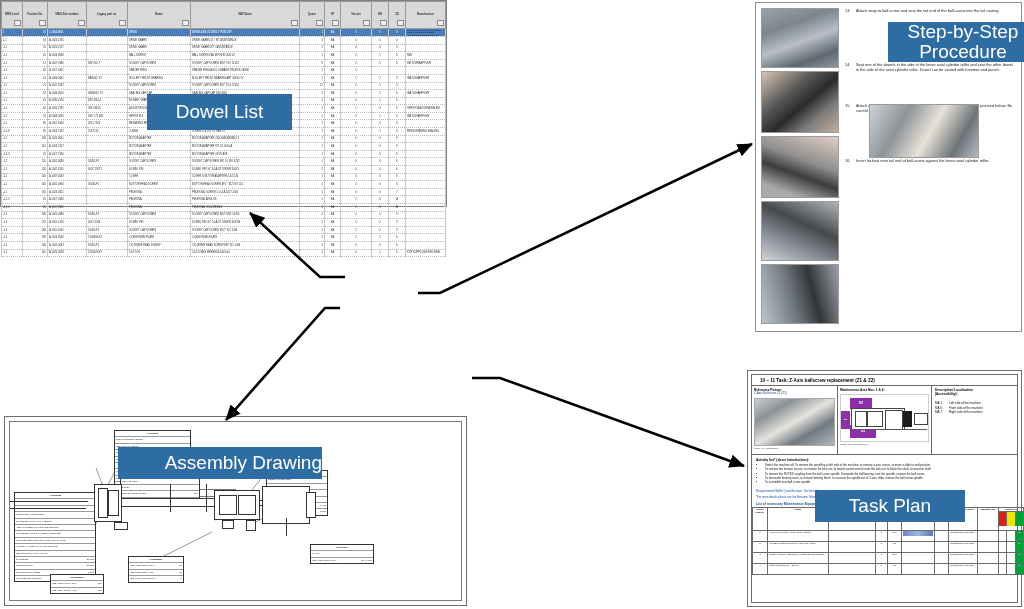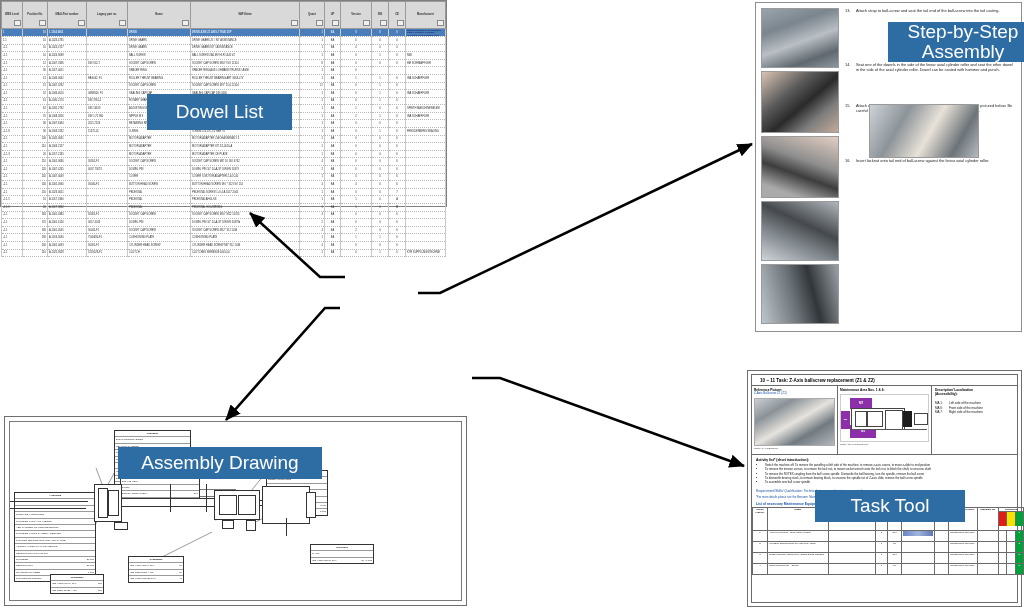--- a/index.html
+++ b/index.html
@@ -671,21 +671,21 @@
       </div>
       <div class="step s16">
         <span class="num">16.</span>
         <span class="body">Insert locknut onto tail end of ball-screw against the linear axial cylinder roller.</span>
       </div>
     </div>
   </div>
 </div>
 <div class="callout" style="left:888px;top:22px;width:150px;height:40px;font-size:19px;flex-direction:column;">
   <span>Step-by-Step</span>
-  <span>Assembly</span>
+  <span>Procedure</span>
 </div>
 
 <div class="panel" id="assembly">
   <div class="asm-inner">
 
     <div class="hl" style="left:118px;top:8px;width:52px;"></div>
     <div class="hl" style="left:60px;top:92px;width:0;"></div>
     <svg width="455" height="182" style="position:absolute;left:0;top:0;">
       <g stroke="#333" stroke-width="0.5" fill="none">
         <line x1="95" y1="68" x2="108" y2="44"></line>
@@ -838,21 +838,21 @@
     <div class="hl" style="left:0px;top:79px;width:78px;"></div>
     <div class="hl" style="left:0px;top:86px;width:76px;"></div>
     <div class="vl" style="left:160px;top:62px;height:28px;"></div>
     <div class="vl" style="left:196px;top:62px;height:28px;"></div>
     <div class="vl" style="left:276px;top:96px;height:18px;"></div>
     <div class="blk" style="left:104px;top:100px;width:12px;height:6px;"></div>
     <div class="blk" style="left:212px;top:98px;width:10px;height:7px;"></div>
     <div class="blk" style="left:236px;top:98px;width:8px;height:9px;"></div>
   </div>
 </div>
-<div class="callout" style="left:118px;top:447px;width:204px;height:32px;font-size:19px;">
+<div class="callout" style="left:118px;top:447px;width:204px;height:32px;font-size:19px;justify-content:flex-end;">
   <span>Assembly Drawing</span>
 </div>
 
 <div class="panel" id="task-plan">
   <div class="tp-inner">
     <div class="tp-title">10 – 11  Task: Z-Axis ballscrew replacement (Z1 &amp; Z2)</div>
     <div class="tp-cols">
       <div class="tp-c1">
         <div class="tp-lbl">Reference Picture:</div>
         <div class="tp-sub">Z-Axis Ballscrew Z1 (Z2)</div>
@@ -999,21 +999,21 @@
             <td style="padding:0"></td>
             <td style="padding:0"></td>
             <td style="padding:0;text-align:center;color:#fff;font-weight:bold;background:#00a13a">X</td>
             <td></td>
           </tr>
         </tbody>
     </table>
   </div>
 </div>
 <div class="callout" style="left:815px;top:490px;width:150px;height:32px;font-size:19px;">
-  <span>Task Tool</span>
+  <span>Task Plan</span>
 </div>
 
 <svg id="arrows">
   <defs>
     <marker id="ah" markerWidth="7" markerHeight="7" refX="5.6" refY="3" orient="auto">
       <path d="M0,0.4 L6,3 L0,5.6 Z" fill="#000"></path>
     </marker>
   </defs>
 
   <path d="M 345,277 L 320,277 L 250,213" stroke="#000" stroke-width="2.6" fill="none" marker-end="url(#ah)"></path>

